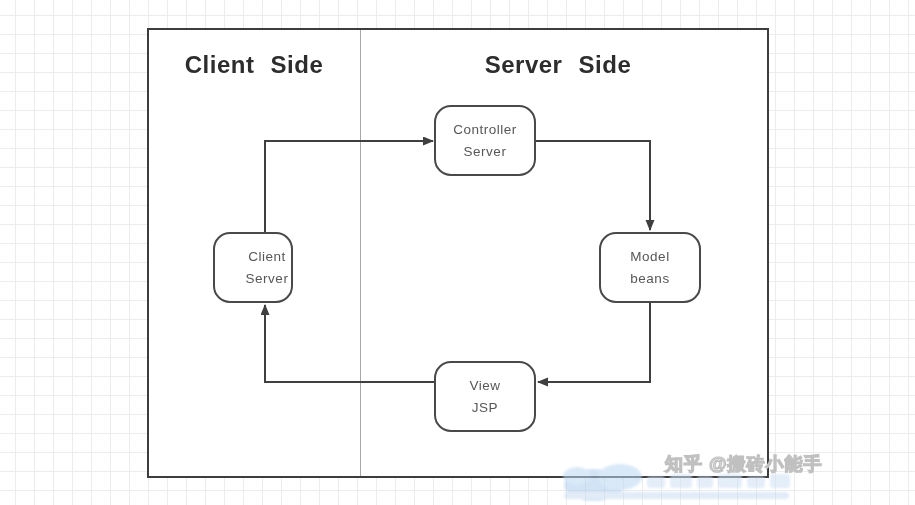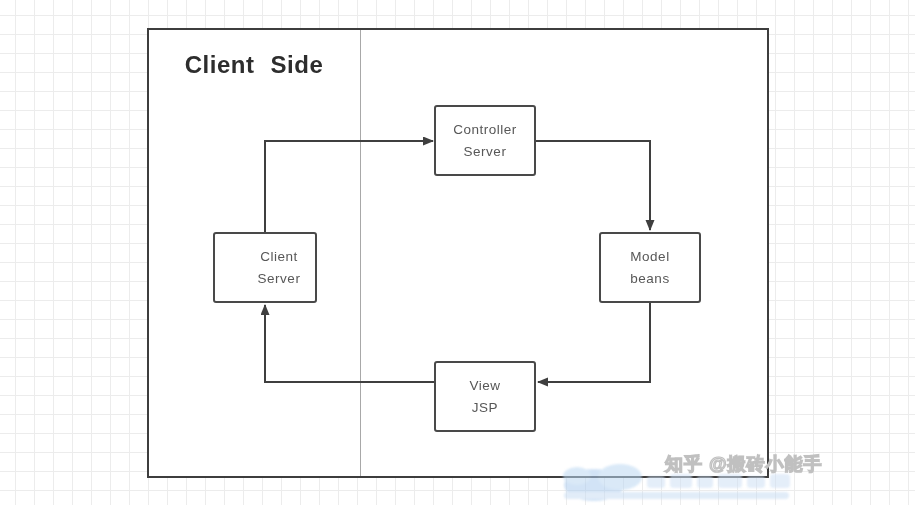--- a/index.html
+++ b/index.html
@@ -52,39 +52,39 @@
   }
   .heading.client { left: 254px; }
   .heading.server { left: 558px; }
 
   
   .node {
     position: absolute;
     width: 102px; height: 71px;
     background: #ffffff;
     border: 2px solid #494949;
-    border-radius: 3px;
+    border-radius: 17px;
     display: flex;
     flex-direction: column;
     align-items: center;
     justify-content: center;
     gap: 8px;
     z-index: 3;
   }
   .node span {
     font-size: 13.5px;
     color: #575757;
     letter-spacing: 0.5px;
     line-height: 1;
     white-space: nowrap;
   }
   .node.controller { left: 434px; top: 105px; }
   .node.model      { left: 599px; top: 232px; gap: 8px; }
   .node.view       { left: 434px; top: 361px; }
-  .node.client     { left: 213px; top: 232px; width: 104px; padding-left: 28px; }
+  .node.client     { left: 213px; top: 232px; width: 80px; padding-left: 28px; }
 
   
   svg.connectors {
     position: absolute;
     left: 0; top: 0;
     width: 915px; height: 505px;
     z-index: 3;
     pointer-events: none;
   }
 
@@ -115,20 +115,21 @@
 </style>
 </head>
 <body>
 
 <div class="canvas">
 
   <div class="frame"></div>
   <div class="divider"></div>
 
   <div class="heading client">Client Side</div>
+  <div class="heading server">Server Side</div>
 
   <svg class="connectors" viewBox="0 0 915 505" xmlns="http://www.w3.org/2000/svg">
     <defs>
       <marker id="arrow" markerUnits="userSpaceOnUse" markerWidth="12" markerHeight="10" refX="10" refY="4.5" orient="auto">
         <path d="M0,0 L11,4.5 L0,9 Z" fill="#3f3f3f"></path>
       </marker>
     </defs>
 
     <path d="M265,232 L265,141 L433,141" fill="none" stroke="#3f3f3f" stroke-width="2" marker-end="url(#arrow)"></path>
 

